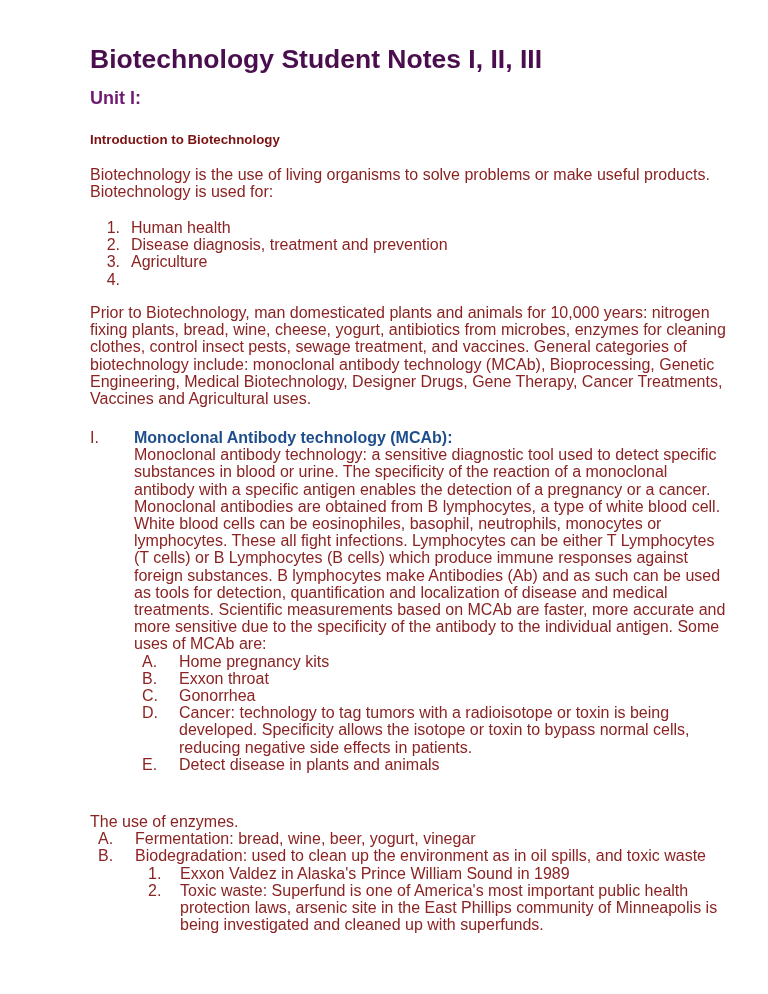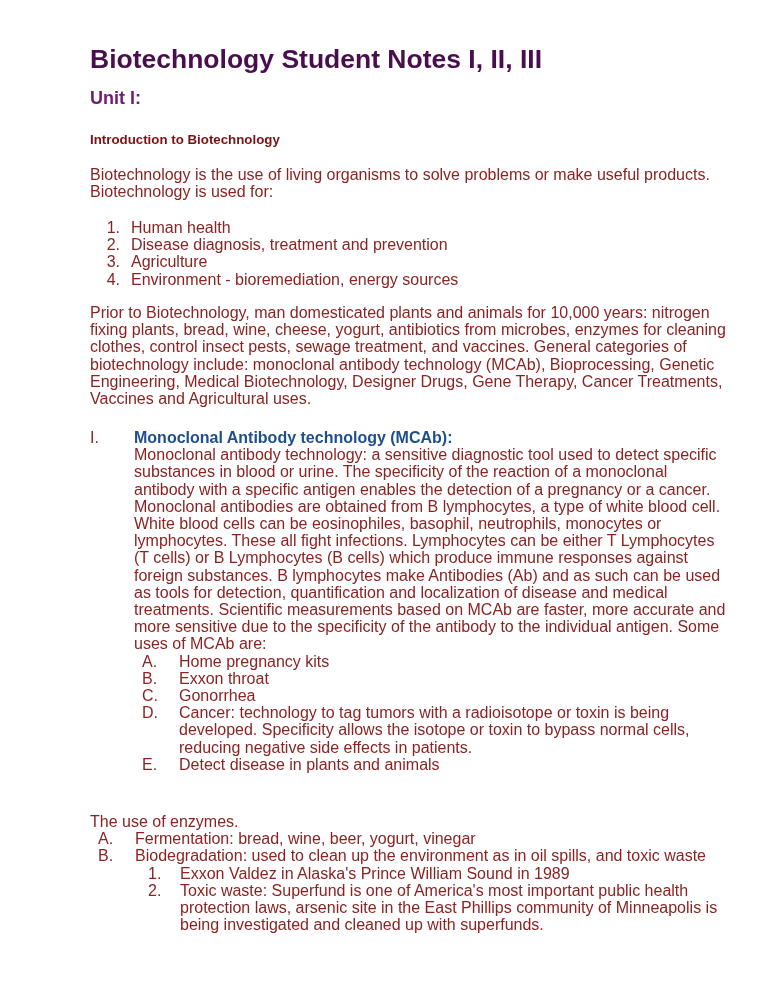--- a/index.html
+++ b/index.html
@@ -47,21 +47,20 @@
     <li>
         <span class="num">2.</span>
         <span>Disease diagnosis, treatment and prevention</span>
       </li>
     <li>
         <span class="num">3.</span>
         <span>Agriculture</span>
       </li>
     <li>
         <span class="num">4.</span>
-        <span>Environment - bioremediation, energy sources</span>
       </li>
   </ol>
 
   <div class="txt p2">Prior to Biotechnology, man domesticated plants and animals for 10,000 years: nitrogen fixing plants, bread, wine, cheese, yogurt, antibiotics from microbes, enzymes for cleaning clothes, control insect pests, sewage treatment, and vaccines. General categories of biotechnology include: monoclonal antibody technology (MCAb), Bioprocessing, Genetic Engineering, Medical Biotechnology, Designer Drugs, Gene Therapy, Cancer Treatments, Vaccines and Agricultural uses.</div>
 
   <div class="txt sec sec1">
     <div class="sec-row">
       <div class="roman">I.</div>
       <div class="sec-body">
         <div class="sec-title">Monoclonal Antibody technology (MCAb):</div>

